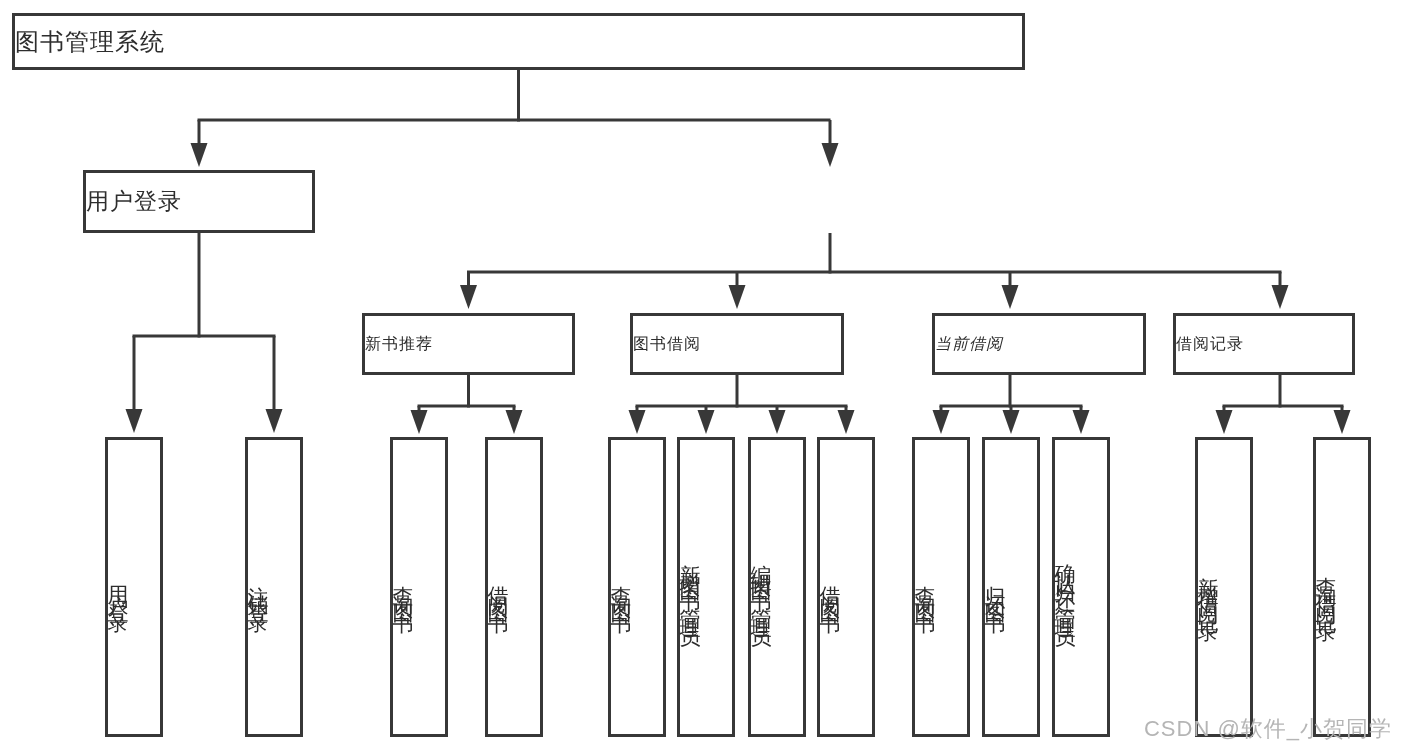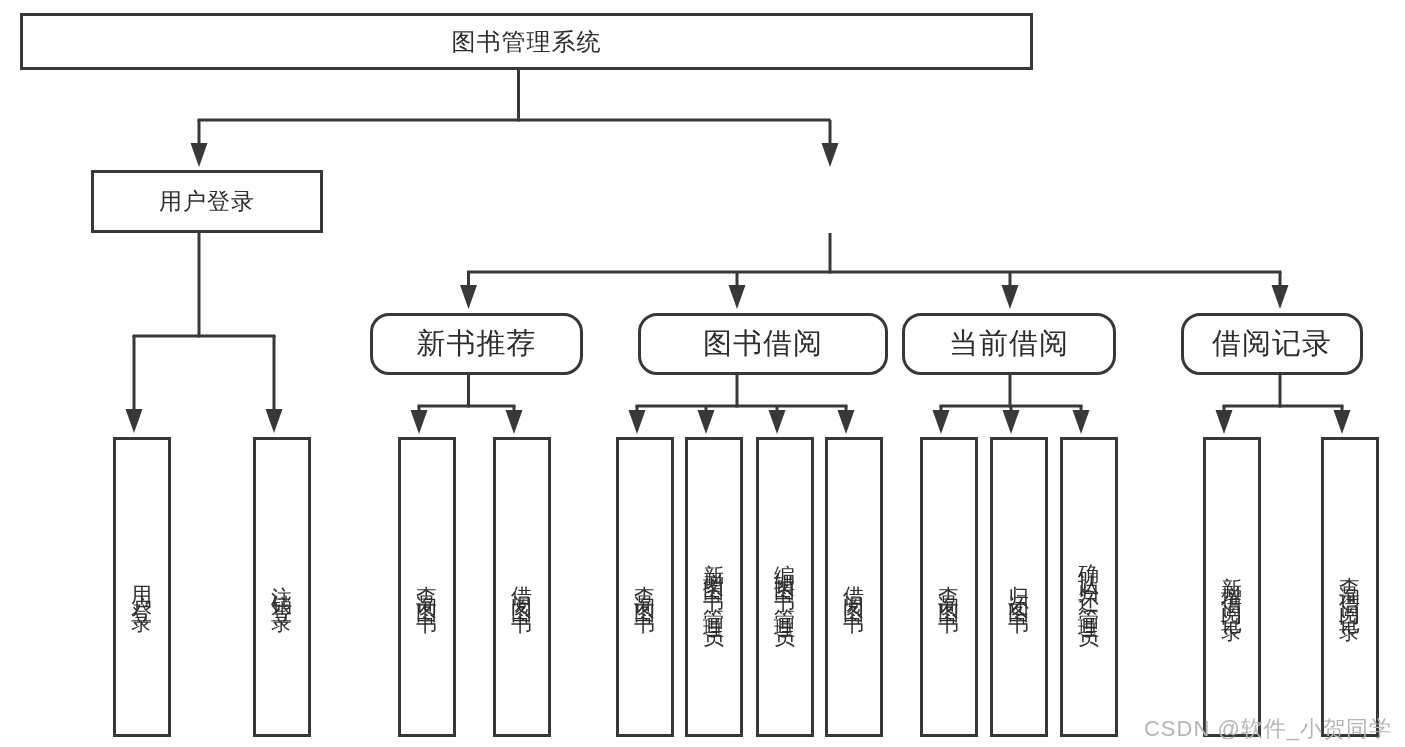--- a/index.html
+++ b/index.html
@@ -18,28 +18,27 @@
   }
   svg.wires line { stroke: #383838; stroke-width: 3; }
   svg.wires polygon { fill: #383838; }
   .node {
     position: absolute;
     box-sizing: border-box;
     border: 3px solid #383838;
     background: #ffffff;
     display: flex;
     align-items: center;
-    justify-content: center;
+    justify-content: flex-start;
     color: #2d2d2d;
     text-align: center;
-    margin-left: 8px;
   }
   .lvl1 { font-size: 24px; letter-spacing: 1px; }
   .lvl2 { font-size: 23px; letter-spacing: 1px; }
-  .lvl3 { font-size: 29px; letter-spacing: 1px; border-radius: 19px; }
+  .lvl3 { font-size: 16px; letter-spacing: 1px; }
   .leaf  { font-size: 21px; }
   .leaf .vtext {
     writing-mode: vertical-rl;
     text-orientation: mixed;
     letter-spacing: 9px;
     line-height: 1;
   }
   .watermark {
     position: absolute;
     right: 13px;
@@ -135,24 +134,24 @@
     <span>图书管理系统</span>
   </div>
 
   <div class="node lvl2" style="left:83px; top:170px; width:232px; height:63px;">
     <span>用户登录</span>
   </div>
 
   <div class="node lvl3" style="left:362px; top:313px; width:213px; height:62px;">
     <span>新书推荐</span>
   </div>
-  <div class="node lvl3" style="left:630px; top:313px; width:250px; height:62px;">
+  <div class="node lvl3" style="left:630px; top:313px; width:214px; height:62px;">
     <span>图书借阅</span>
   </div>
-  <div class="node lvl3" style="left:894px; top:313px; width:214px; height:62px;">
+  <div class="node lvl3" style="left:932px; top:313px; width:214px; height:62px;font-style:italic;">
     <span>当前借阅</span>
   </div>
   <div class="node lvl3" style="left:1173px; top:313px; width:182px; height:62px;">
     <span>借阅记录</span>
   </div>
 
   <div class="node leaf" style="left:105px; top:437px; width:58px; height:300px;">
     <span class="vtext">用户登录</span>
   </div>
   <div class="node leaf" style="left:245px; top:437px; width:58px; height:300px;">

